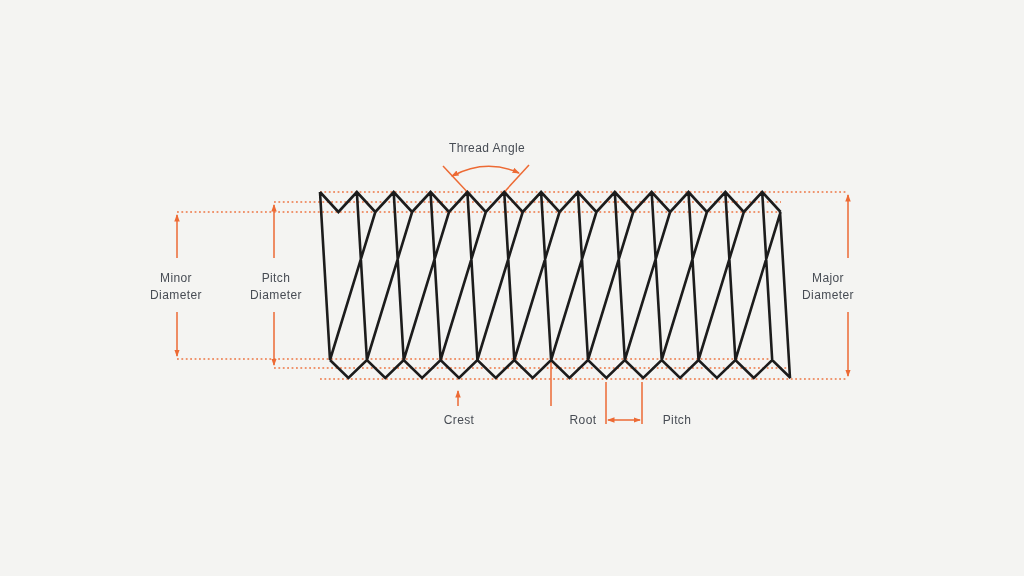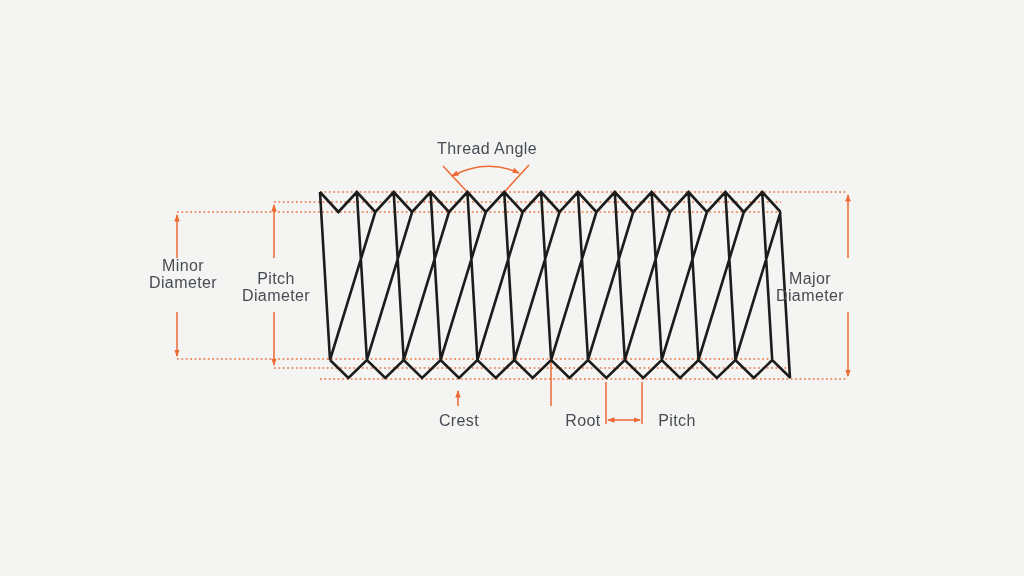--- a/index.html
+++ b/index.html
@@ -20,21 +20,21 @@
   
   .ink{fill:none;stroke:var(--ink);stroke-width:2.6;stroke-miterlimit:6;}
   .dim{fill:none;stroke:var(--accent);stroke-width:1.5;}
   .dot{fill:none;stroke:var(--accent);stroke-width:1.7;stroke-dasharray:1.8 2.6;opacity:.92;}
   .arrfill{fill:var(--accent);}
   
   .label{
     position:absolute;
     transform:translate(-50%,-50%);
     color:var(--text);
-    font-size:16px;
+    font-size:12px;
     letter-spacing:.4px;
     line-height:17px;
     text-align:center;
     white-space:nowrap;
   }
   .label span{display:block;}
 </style>
 </head>
 <body>
 
@@ -77,31 +77,31 @@
 
     <g id="thread">
         <path d="M320,192 L338.4,212 L356.85,192 L375.3,212 L393.7,192 L412.1,212 L430.55,192 L449.0,212 L467.4,192 L485.8,212 L504.25,192 L522.7,212 L541.1,192 L559.5,212 L577.95,192 L596.4,212 L614.8,192 L633.2,212 L651.6500000000001,192 L670.1,212 L688.5,192 L706.9,212 L725.35,192 L743.8,212 L762.2,192 L780.6,212 M330,360 L348.4,378 L366.9,360 L385.3,378 L403.7,360 L422.1,378 L440.6,360 L459.0,378 L477.4,360 L495.8,378 L514.3,360 L532.7,378 L551.1,360 L569.5,378 L588.0,360 L606.4,378 L624.8,360 L643.2,378 L661.7,360 L680.1,378 L698.5,360 L716.9,378 L735.4,360 L753.8,378 L772.2,360 L790.6,378 M320,192 L330.0,360 M375.3,212 L330.0,360 M356.85,192 L366.9,360 M412.1,212 L366.9,360 M393.7,192 L403.7,360 M449.0,212 L403.7,360 M430.55,192 L440.6,360 M485.8,212 L440.6,360 M467.4,192 L477.4,360 M522.7,212 L477.4,360 M504.25,192 L514.3,360 M559.5,212 L514.3,360 M541.1,192 L551.1,360 M596.4,212 L551.1,360 M577.95,192 L588.0,360 M633.2,212 L588.0,360 M614.8,192 L624.8,360 M670.1,212 L624.8,360 M651.6500000000001,192 L661.7,360 M706.9,212 L661.7,360 M688.5,192 L698.5,360 M743.8,212 L698.5,360 M725.35,192 L735.4,360 M780.6,212 L735.4,360 M762.2,192 L772.2,360 M780,212 L790,378" class="ink"></path>
       </g>
   </svg>
 
   <div class="label" style="left:487px;top:148px;">
     <span>Thread Angle</span>
   </div>
 
-  <div class="label" style="left:176px;top:274px;margin-left:7px;">
+  <div class="label" style="left:176px;top:287px;">
     <span>Minor</span>
     <span>Diameter</span>
   </div>
 
   <div class="label" style="left:276px;top:287px;">
     <span>Pitch</span>
     <span>Diameter</span>
   </div>
 
-  <div class="label" style="left:810px;top:287px;">
+  <div class="label" style="left:828px;top:287px;">
     <span>Major</span>
     <span>Diameter</span>
   </div>
 
   <div class="label" style="left:459px;top:420px;text-align:right;">
     <span>Crest</span>
   </div>
 
   <div class="label" style="left:583px;top:420px;">
     <span>Root</span>

